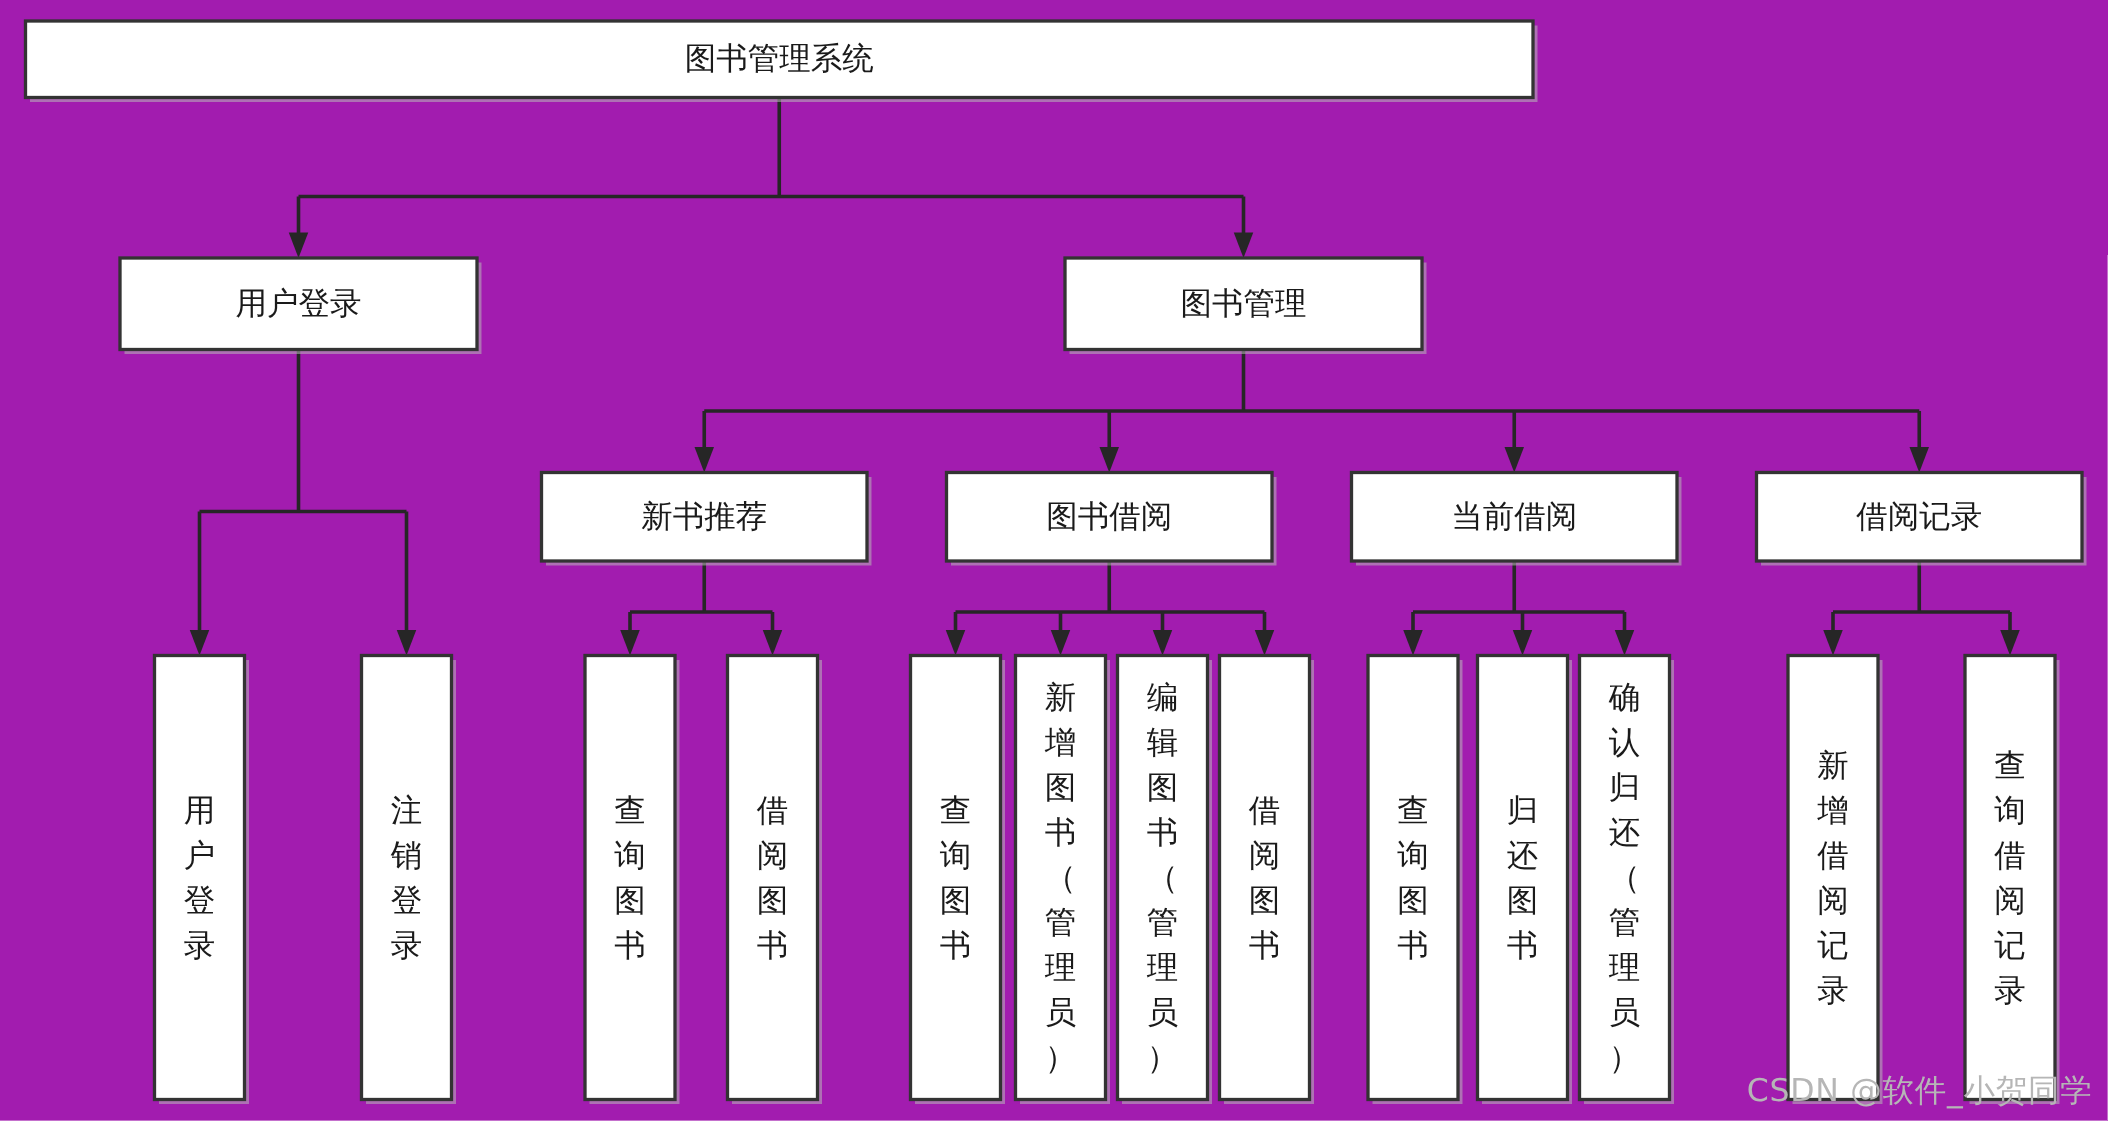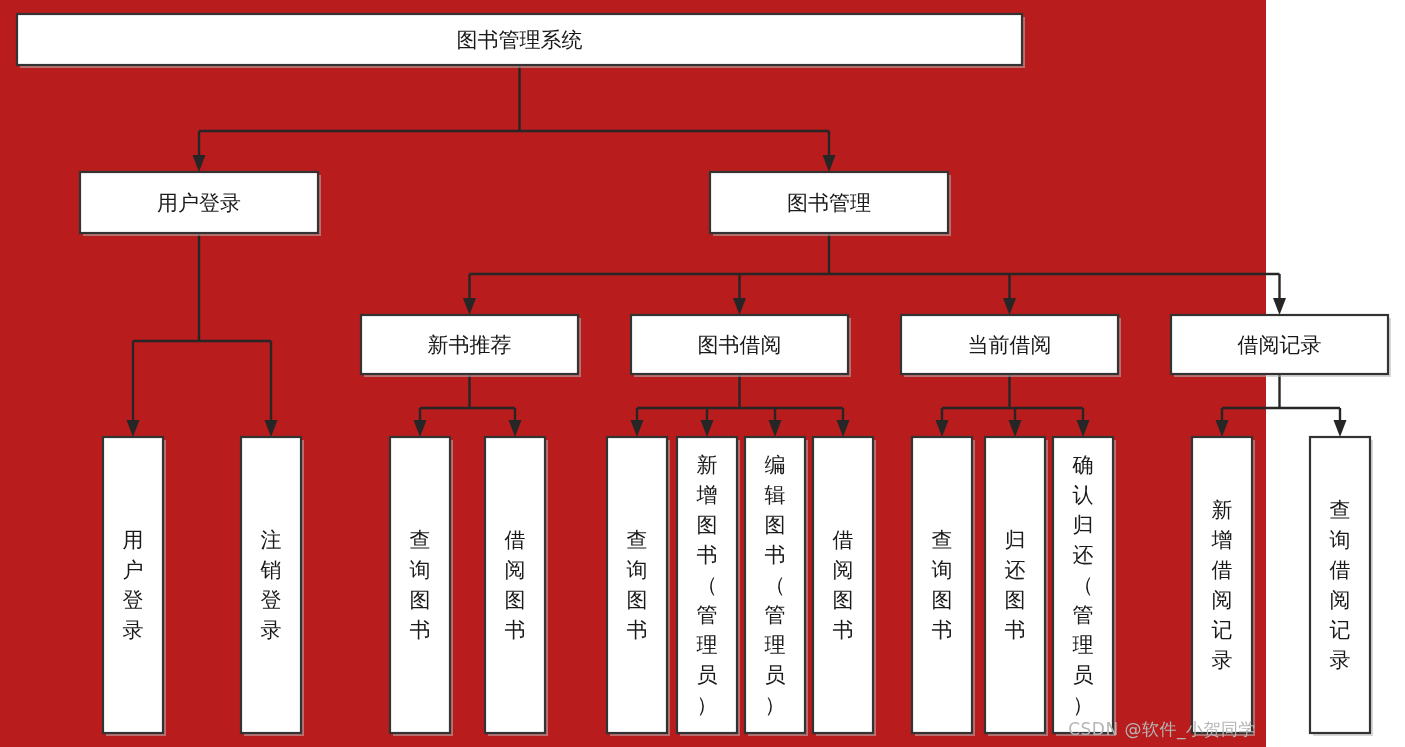--- a/index.html
+++ b/index.html
@@ -9,23 +9,23 @@
     background: #ffffff;
   }
   body {
     width: 1405px;
     height: 747px;
     font-family: "DejaVu Sans", "Liberation Sans", sans-serif;
     overflow: hidden;
   }
   #diagram-root {
     position: relative;
-    width: 1266px;
+    width: 1405px;
     height: 747px;
-    background: #b91c1c;
+    background: #a21caf;
   }
   svg.diagram-canvas {
     position: absolute;
     left: 0;
     top: 0;
     width: 1405px;
     height: 747px;
     display: block;
   }
   .node-box {
@@ -58,21 +58,21 @@
     font-family: "DejaVu Sans", "Liberation Sans", sans-serif;
     font-size: 21px;
     fill: #1a1a1a;
     text-anchor: middle;
   }
   .watermark {
     position: absolute;
     right: 10px;
     bottom: 6px;
     font-family: "DejaVu Sans", "Liberation Sans", sans-serif;
-    font-size: 17px;
+    font-size: 21px;
     color: #b6b6b6;
     letter-spacing: 0.5px;
     white-space: nowrap;
     user-select: none;
   }
 </style>
 </head>
 <body>
 
 <div id="diagram-root">

